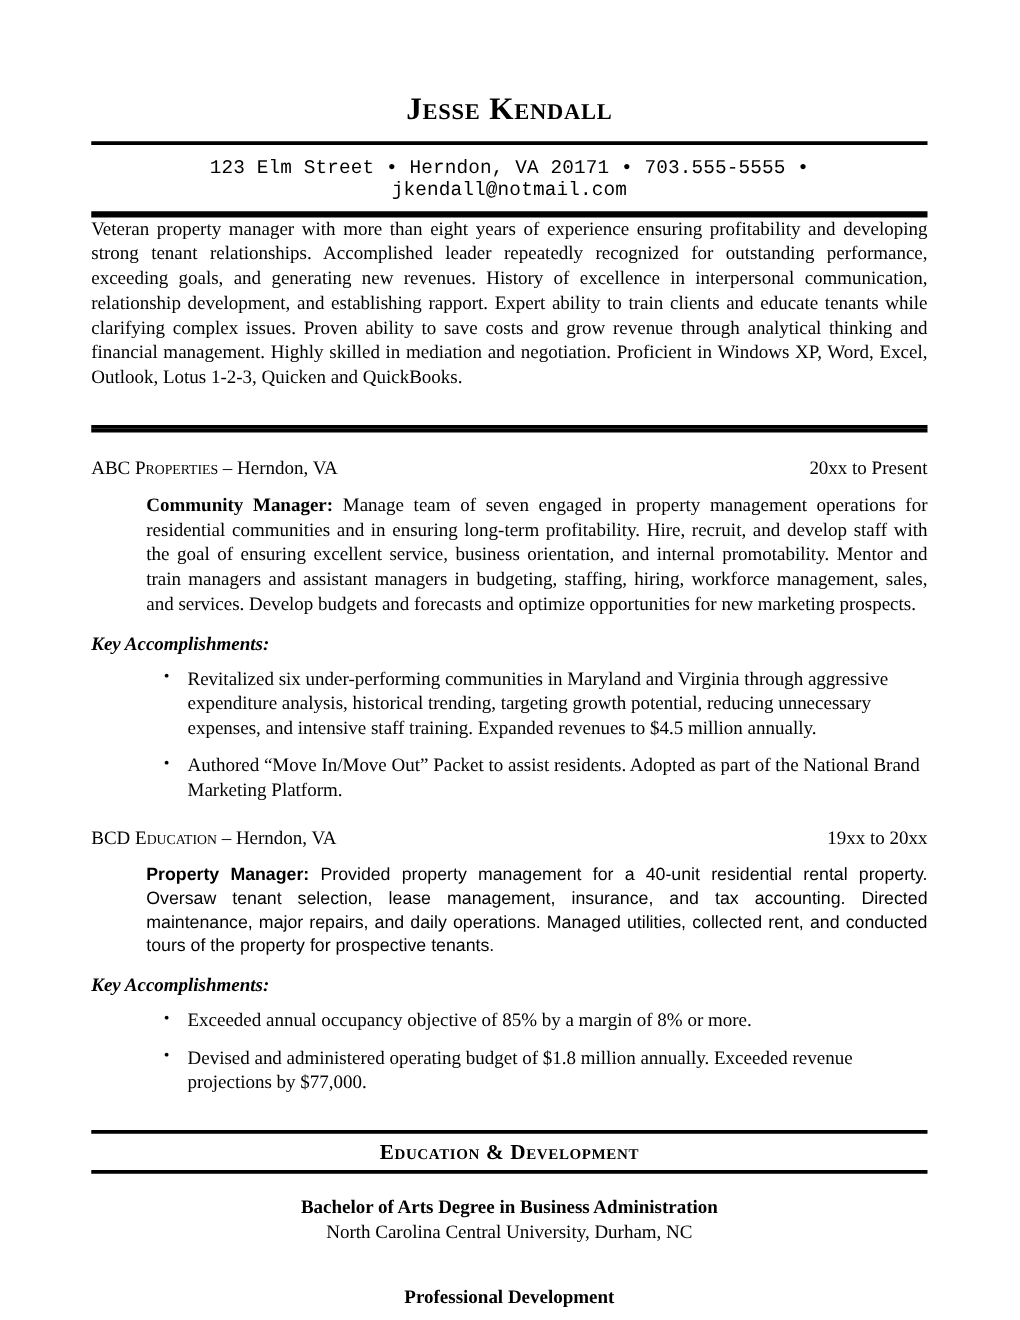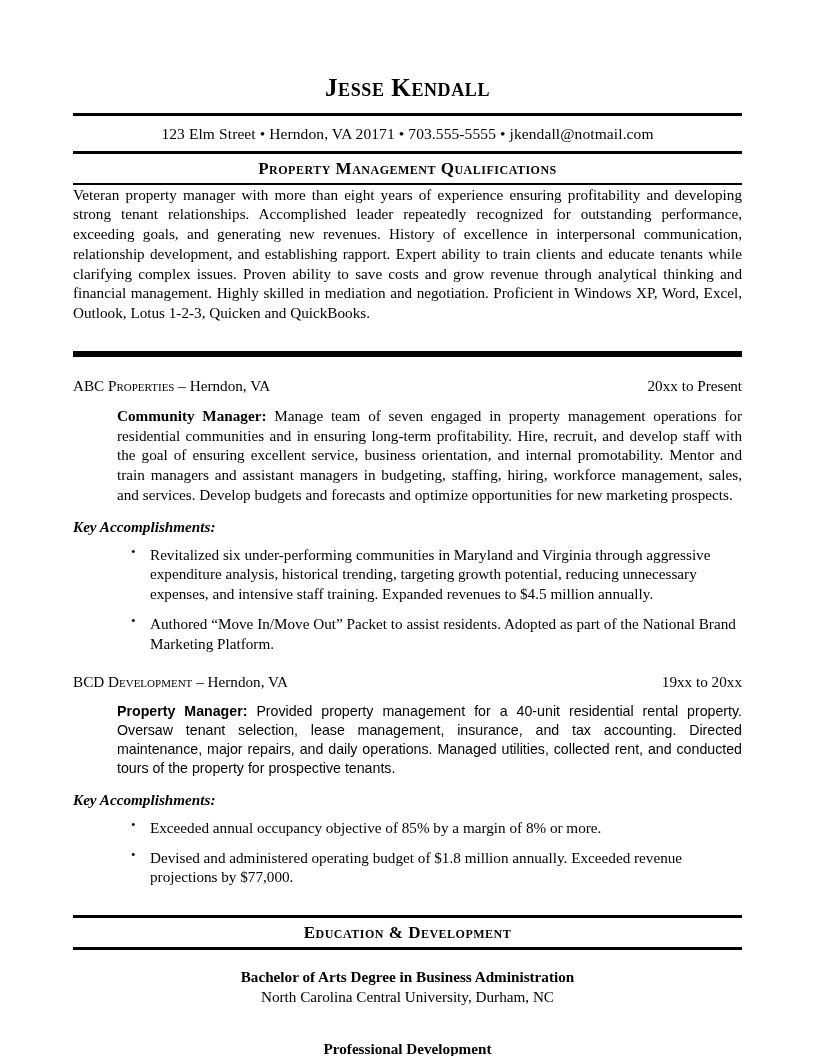--- a/index.html
+++ b/index.html
@@ -55,20 +55,21 @@
     margin: 0;
     width: 100%;
     height: 0;
   }
   .hdr-rule-1 { margin-top: 11px; }
   .contact {
     text-align: center;
     font-size: 15.5px;
     padding: 9px 0 8px 0;
     letter-spacing: 0.1px;
+    font-family: Liberation Mono, monospace;
   }
 
   
   .section-head-wrap {
     margin-top: 0;
   }
   .section-title {
     text-align: center;
     font-weight: bold;
     font-size: 17px;
@@ -174,21 +175,20 @@
   <div class="content">
 
     <div class="name-block">
       <div class="name">Jesse Kendall</div>
     </div>
     <hr class="rule-thick hdr-rule-1">
     <div class="contact">123 Elm Street • Herndon, VA 20171 • 703.555-5555 • jkendall@notmail.com</div>
     <hr class="rule-thick">
 
     <div class="section-head-wrap">
-      <div class="section-title">Property Management Qualifications</div>
       <hr class="rule-thin">
       <p class="para summary">Veteran property manager with more than eight years of experience ensuring profitability and developing strong tenant relationships. Accomplished leader repeatedly recognized for outstanding performance, exceeding goals, and generating new revenues. History of excellence in interpersonal communication, relationship development, and establishing rapport. Expert ability to train clients and educate tenants while clarifying complex issues. Proven ability to save costs and grow revenue through analytical thinking and financial management. Highly skilled in mediation and negotiation. Proficient in Windows XP, Word, Excel, Outlook, Lotus 1-2-3, Quicken and QuickBooks.</p>
     </div>
 
     <div class="gap-before-section"></div>
     <hr class="rule-thick">
     <hr class="rule-thick">
 
     <div>
       <div class="job-head">
@@ -201,21 +201,21 @@
       <div class="key-accomp">Key Accomplishments:</div>
       <ul class="bullets">
         <li>Revitalized six under-performing communities in Maryland and Virginia through aggressive expenditure analysis, historical trending, targeting growth potential, reducing unnecessary expenses, and intensive staff training. Expanded revenues to $4.5 million annually.</li>
         <li>Authored “Move In/Move Out” Packet to assist residents. Adopted as part of the National Brand Marketing Platform.</li>
       </ul>
     </div>
 
     <div>
       <div class="job-head">
         <div class="job-company">
-          <span>BCD Development</span><span class="plain"> – Herndon, VA</span>
+          <span>BCD Education</span><span class="plain"> – Herndon, VA</span>
         </div>
         <div class="job-dates">19xx to 20xx</div>
       </div>
       <p class="para job-desc sans"><span class="role">Property Manager:</span><span> Provided property management for a 40-unit residential rental property. Oversaw tenant selection, lease management, insurance, and tax accounting. Directed maintenance, major repairs, and daily operations. Managed utilities, collected rent, and conducted tours of the property for prospective tenants.</span></p>
       <div class="key-accomp">Key Accomplishments:</div>
       <ul class="bullets">
         <li>Exceeded annual occupancy objective of 85% by a margin of 8% or more.</li>
         <li>Devised and administered operating budget of $1.8 million annually. Exceeded revenue projections by $77,000.</li>
       </ul>
     </div>

